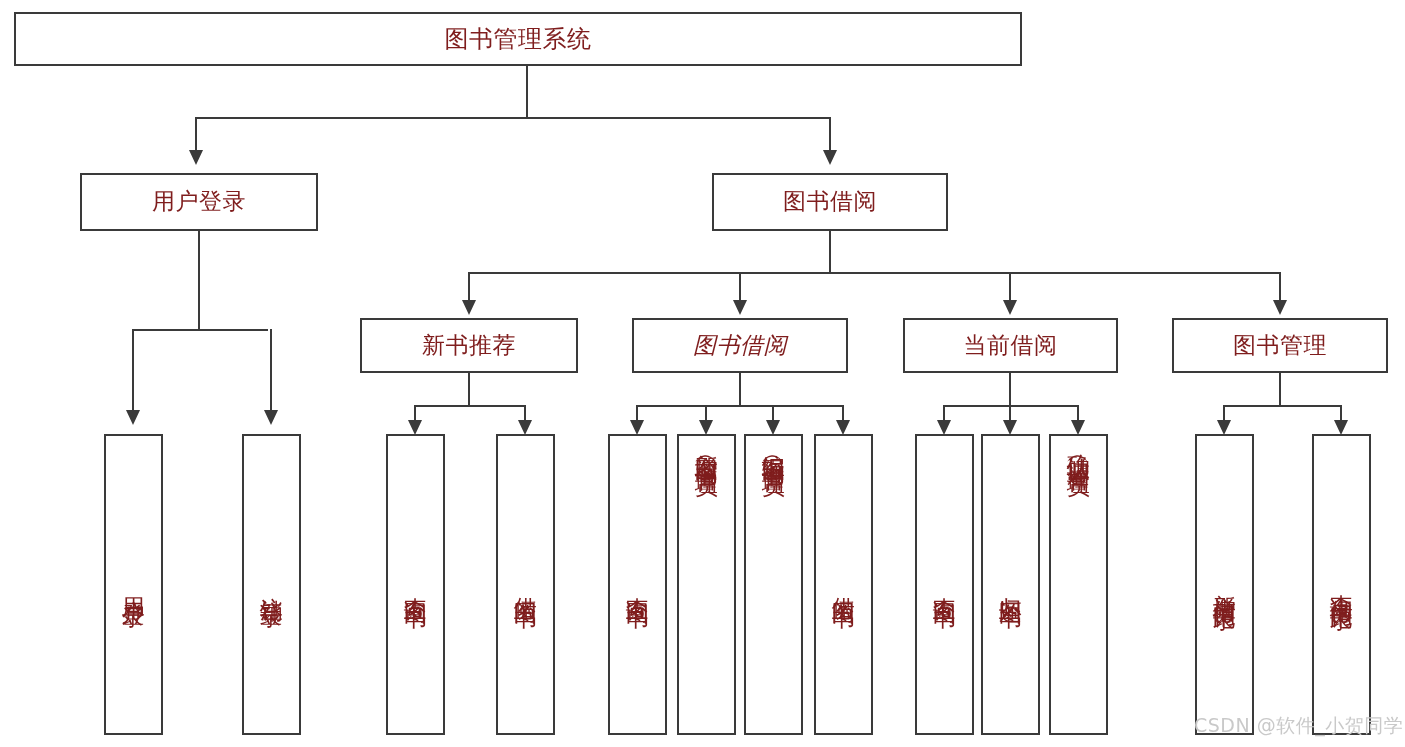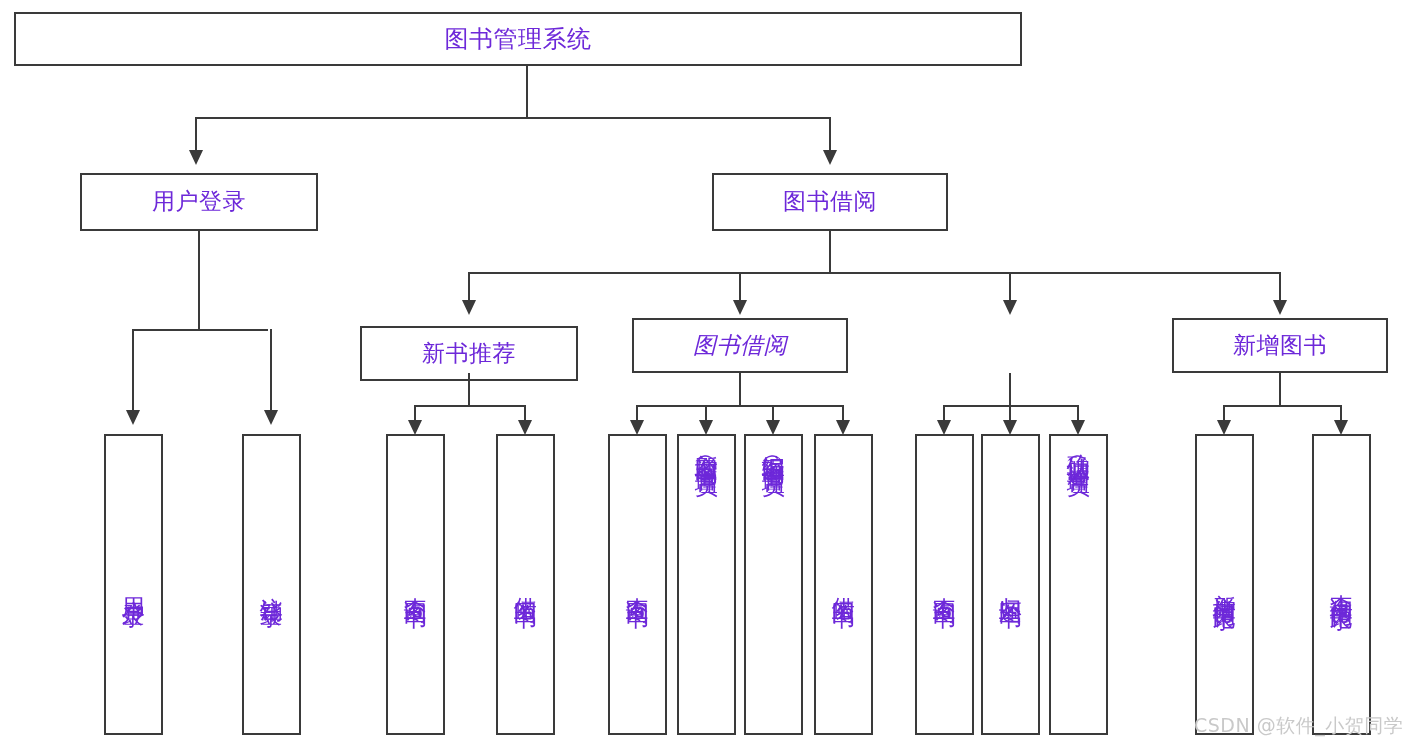--- a/index.html
+++ b/index.html
@@ -23,21 +23,21 @@
     display:flex;
     align-items:center;
     justify-content:center;
     color:#3f3f3f;
   }
   .node .lbl{
     display:block;
     line-height:1.12;
     letter-spacing:0.5px;
     white-space:nowrap;
-    color:#6d28d9;
+    color:#7f1d1d;
   }
   .node.h .lbl{
     font-size:23px;
   }
   .node.root .lbl{ font-size:24px; }
   
   .node.v{
     align-items:flex-start;
     padding-top:0;
   }
@@ -113,28 +113,31 @@
   <div class="ln h" style="left:469px;top:272px;width:812px;height:2px;"></div>
   <div class="ln v" style="left:468px;top:272px;width:2px;height:31px;"></div>
   <div class="arw" style="left:462px;top:300px;"></div>
   <div class="ln v" style="left:739px;top:272px;width:2px;height:31px;"></div>
   <div class="arw" style="left:733px;top:300px;"></div>
   <div class="ln v" style="left:1009px;top:272px;width:2px;height:31px;"></div>
   <div class="arw" style="left:1003px;top:300px;"></div>
   <div class="ln v" style="left:1279px;top:272px;width:2px;height:31px;"></div>
   <div class="arw" style="left:1273px;top:300px;"></div>
 
-  <div class="node h" style="left:360px;top:318px;width:218px;height:55px;margin-top:8px;">
+  <div class="node h" style="left:360px;top:318px;width:218px;height:55px;">
     <span class="lbl">新书推荐</span>
   </div>
   <div class="node h" style="left:632px;top:318px;width:216px;height:55px;font-style:italic;">
     <span class="lbl">图书借阅</span>
   </div>
+  <div class="node h" style="left:903px;top:318px;width:215px;height:55px;">
+    <span class="lbl">当前借阅</span>
+  </div>
   <div class="node h" style="left:1172px;top:318px;width:216px;height:55px;">
-    <span class="lbl">新增图书</span>
+    <span class="lbl">图书管理</span>
   </div>
 
   <div class="ln v" style="left:468px;top:373px;width:2px;height:33px;"></div>
   <div class="ln h" style="left:415px;top:405px;width:110px;height:2px;"></div>
   <div class="ln v" style="left:414px;top:405px;width:2px;height:20px;"></div>
   <div class="arw" style="left:408px;top:420px;"></div>
   <div class="ln v" style="left:524px;top:405px;width:2px;height:20px;"></div>
   <div class="arw" style="left:518px;top:420px;"></div>
 
   <div class="ln v" style="left:739px;top:373px;width:2px;height:33px;"></div>

